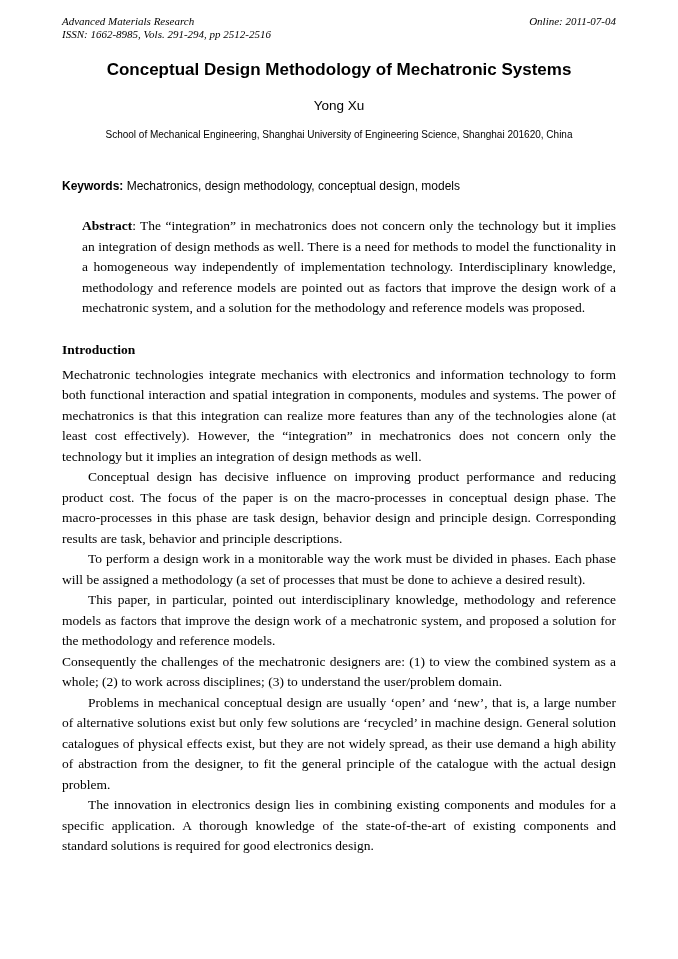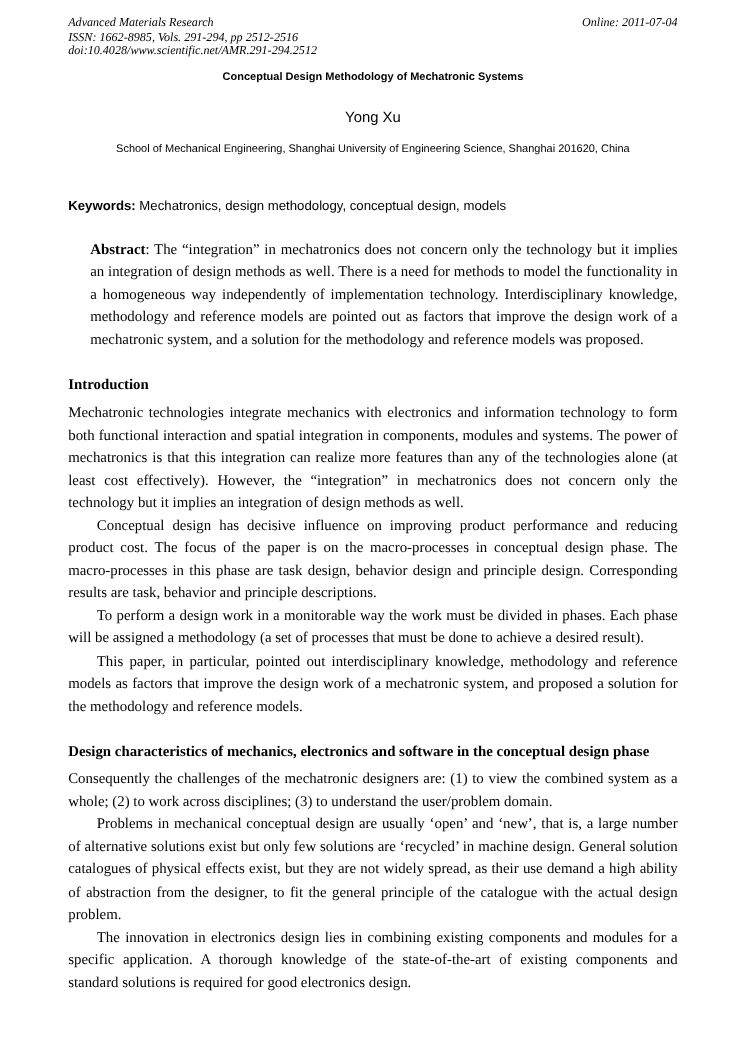--- a/index.html
+++ b/index.html
@@ -20,24 +20,24 @@
     justify-content: space-between;
     align-items: flex-start;
     font-style: italic;
     font-size: 11px;
     line-height: 12.5px;
   }
   .pub-left div { white-space: nowrap; }
   .pub-right { white-space: nowrap; }
   h1.title {
     font-family: "Liberation Sans", sans-serif;
-    font-size: 10px;
+    font-size: 17px;
     font-weight: bold;
     text-align: center;
-    margin: 8px 20px 0 20px;
+    margin: 20px 20px 0 20px;
     line-height: 19px;
   }
   .author {
     font-family: "Liberation Sans", sans-serif;
     font-size: 13.5px;
     text-align: center;
     margin-top: 19px;
   }
   .affiliation {
     font-family: "Liberation Sans", sans-serif;
@@ -76,21 +76,20 @@
 </style>
 </head>
 <body>
 
 <div class="page">
 
   <header class="pub-header">
     <div class="pub-left">
       <div>Advanced Materials Research</div>
       <div>ISSN: 1662-8985, Vols. 291-294, pp 2512-2516</div>
-      <div>doi:10.4028/www.scientific.net/AMR.291-294.2512</div>
     </div>
     <div class="pub-right">Online: 2011-07-04</div>
   </header>
 
   <h1 class="title">Conceptual Design Methodology of Mechatronic Systems</h1>
 
   <div class="author">Yong Xu</div>
 
   <div class="affiliation">School of Mechanical Engineering, Shanghai University of Engineering Science, Shanghai 201620, China</div>
 
@@ -101,19 +100,18 @@
 
   <section>
     <h2 class="section-heading">Introduction</h2>
     <p class="body">Mechatronic technologies integrate mechanics with electronics and information technology to form both functional interaction and spatial integration in components, modules and systems. The power of mechatronics is that this integration can realize more features than any of the technologies alone (at least cost effectively). However, the “integration” in mechatronics does not concern only the technology but it implies an integration of design methods as well.</p>
     <p class="body indent">Conceptual design has decisive influence on improving product performance and reducing product cost. The focus of the paper is on the macro-processes in conceptual design phase. The macro-processes in this phase are task design, behavior design and principle design. Corresponding results are task, behavior and principle descriptions.</p>
     <p class="body indent">To perform a design work in a monitorable way the work must be divided in phases. Each phase will be assigned a methodology (a set of processes that must be done to achieve a desired result).</p>
     <p class="body indent">This paper, in particular, pointed out interdisciplinary knowledge, methodology and reference models as factors that improve the design work of a mechatronic system, and proposed a solution for the methodology and reference models.</p>
   </section>
 
   <section>
-    <h2 class="section-heading">Design characteristics of mechanics, electronics and software in the conceptual design phase</h2>
     <p class="body">Consequently the challenges of the mechatronic designers are: (1) to view the combined system as a whole; (2) to work across disciplines; (3) to understand the user/problem domain.</p>
     <p class="body indent">Problems in mechanical conceptual design are usually ‘open’ and ‘new’, that is, a large number of alternative solutions exist but only few solutions are ‘recycled’ in machine design. General solution catalogues of physical effects exist, but they are not widely spread, as their use demand a high ability of abstraction from the designer, to fit the general principle of the catalogue with the actual design problem.</p>
     <p class="body indent">The innovation in electronics design lies in combining existing components and modules for a specific application. A thorough knowledge of the state-of-the-art of existing components and standard solutions is required for good electronics design.</p>
   </section>
 
 </div>
 
 </body></html>

